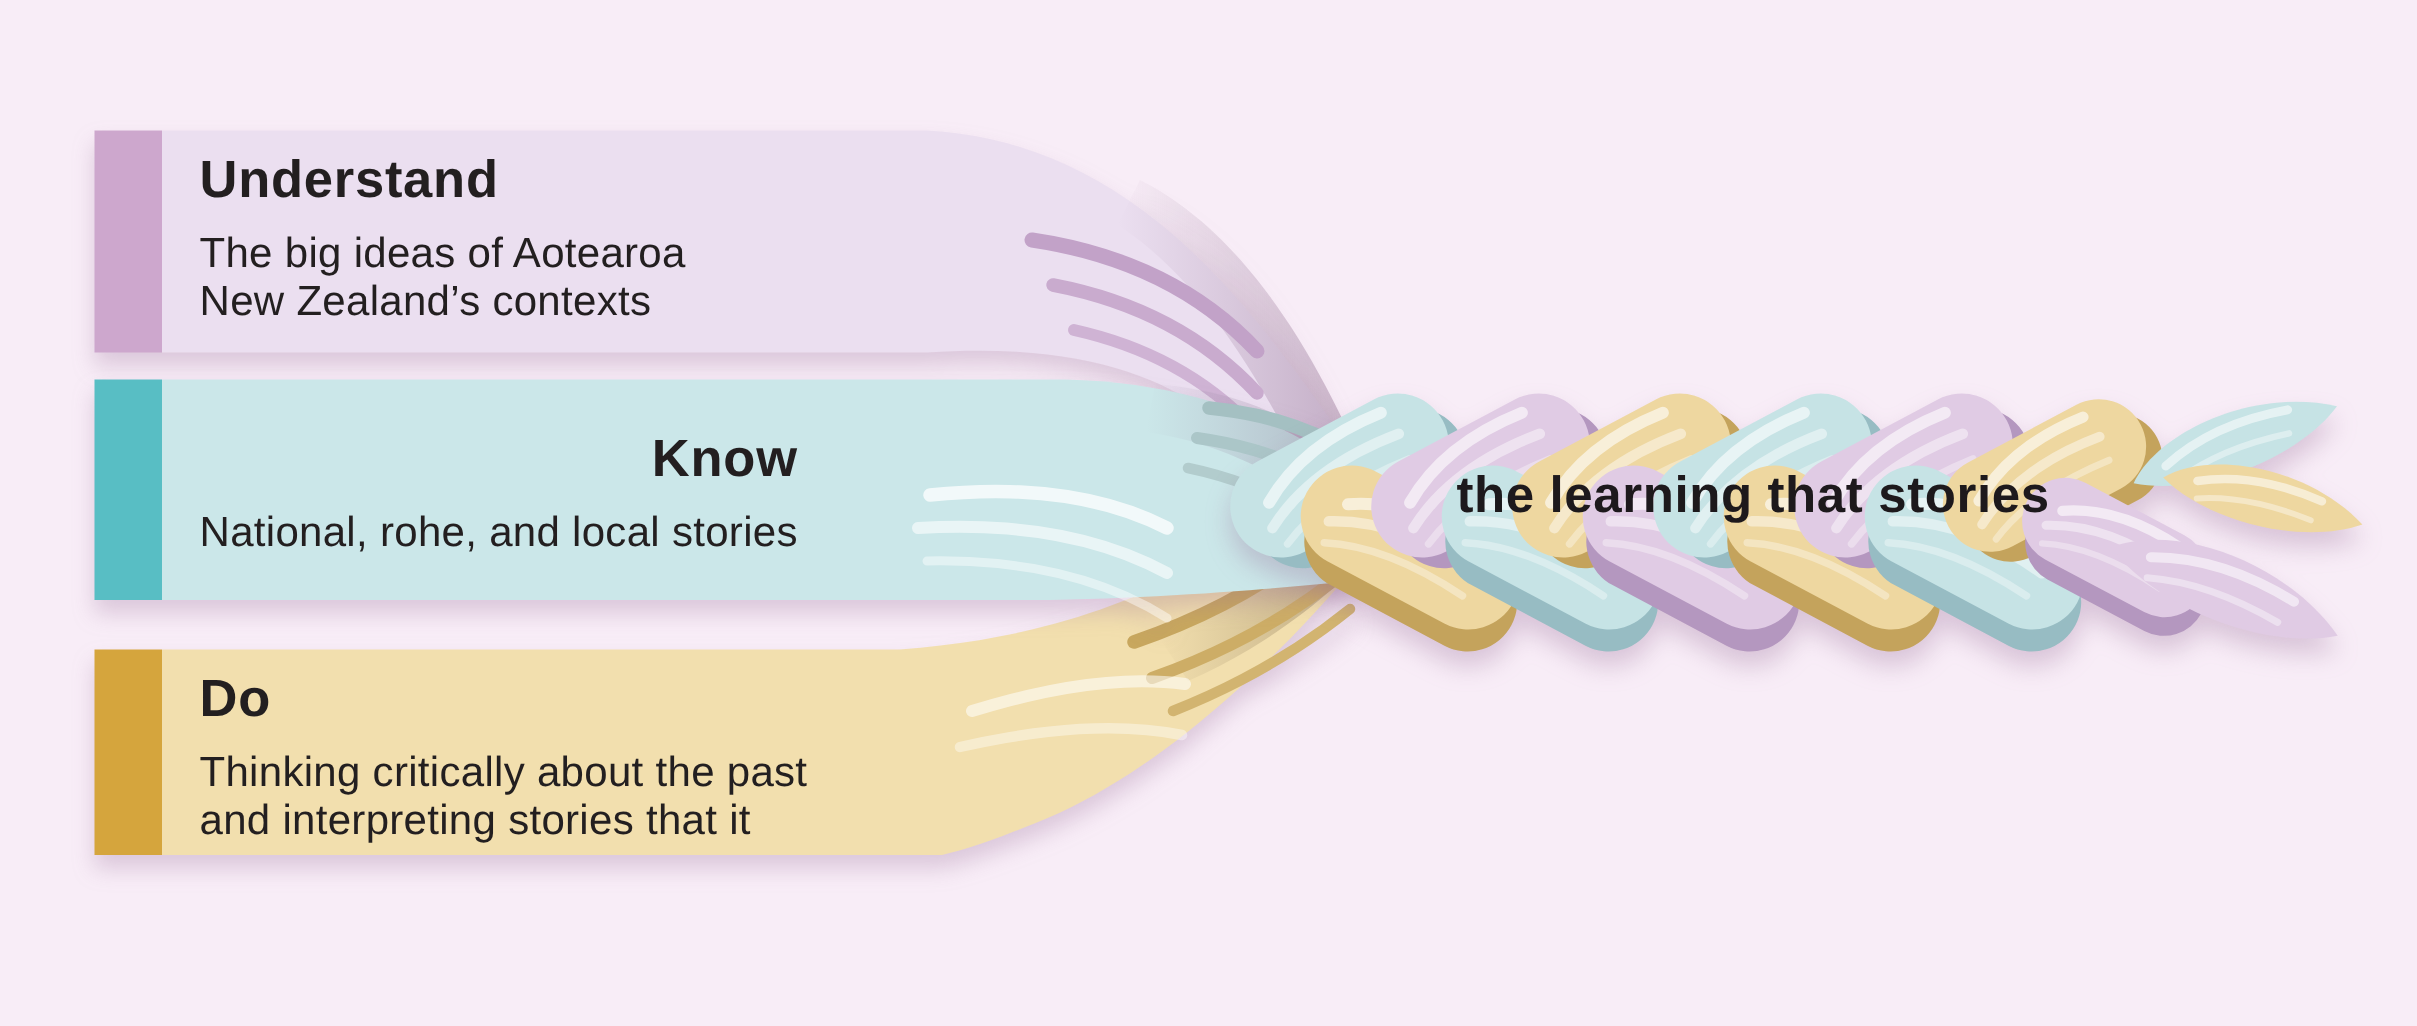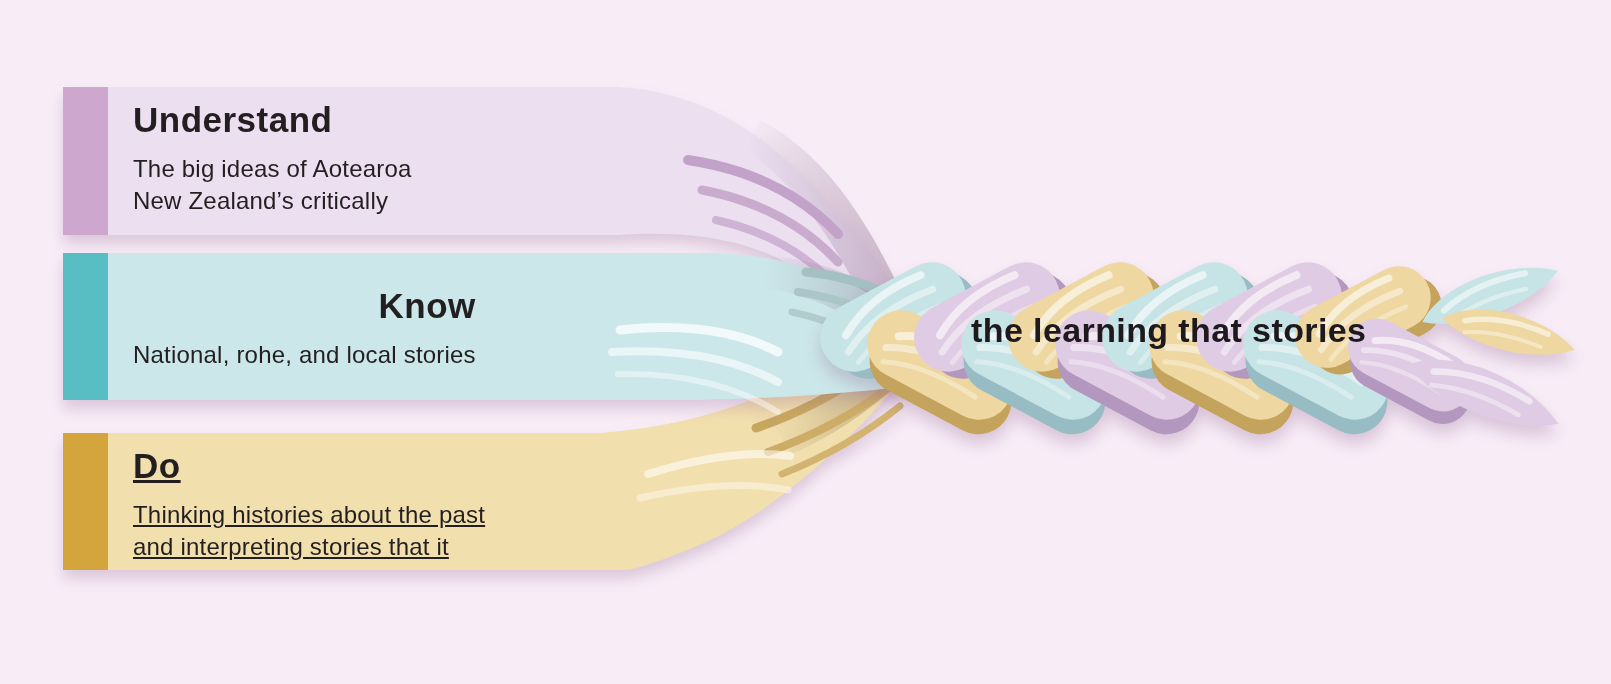--- a/index.html
+++ b/index.html
@@ -30,21 +30,21 @@
     color: #231f20;
   }
   .label-block h2 {
     margin: 0 0 13px 0;
     font-size: 35px;
     line-height: 40px;
     font-weight: 800;
     letter-spacing: 0.5px;
   }
   .label-block .desc {
-    font-size: 24px;
+    font-size: 28px;
     line-height: 32px;
     font-weight: 500;
     letter-spacing: 0.2px;
   }
   .caption {
     position: absolute;
     z-index: 5;
     left: 971px;
     top: 311px;
     font-size: 34px;
@@ -216,34 +216,34 @@
           <path d="M-54,0 q44,-22 104,-16" stroke="rgba(255,255,255,0.55)" stroke-width="7" fill="none" stroke-linecap="round"></path>
           <path d="M-50,14 q40,-16 96,-12" stroke="rgba(255,255,255,0.40)" stroke-width="5" fill="none" stroke-linecap="round"></path>
         </g>
       </g>
   </svg>
 
   <div class="label-block" style="left:133px; top:100px;">
     <h2>Understand</h2>
     <div class="desc">
       <div>The big ideas of Aotearoa</div>
-      <div>New Zealand’s critically</div>
+      <div>New Zealand’s contexts</div>
     </div>
   </div>
 
   <div class="label-block" style="left:133px; top:286px;text-align:right;">
     <h2>Know</h2>
     <div class="desc">
       <div>National, rohe, and local stories</div>
     </div>
   </div>
 
-  <div class="label-block" style="left:133px; top:446px;text-decoration:underline;">
+  <div class="label-block" style="left:133px; top:446px;">
     <h2>Do</h2>
     <div class="desc">
-      <div>Thinking histories about the past</div>
+      <div>Thinking critically about the past</div>
       <div>and interpreting stories that it</div>
     </div>
   </div>
 
   <div class="caption" style="color: rgb(29, 25, 28);">the learning that stories</div>
 
 </div>
 
 </body></html>

